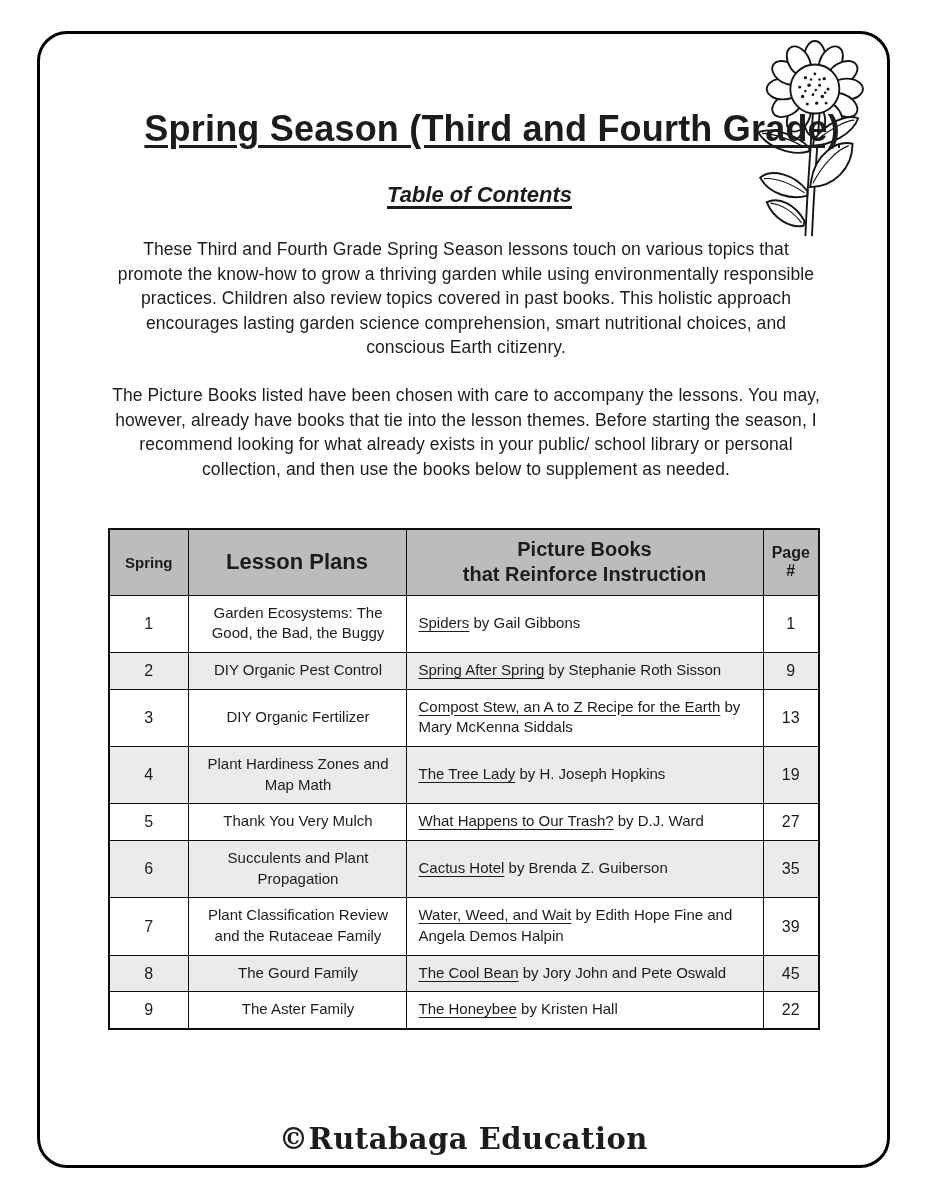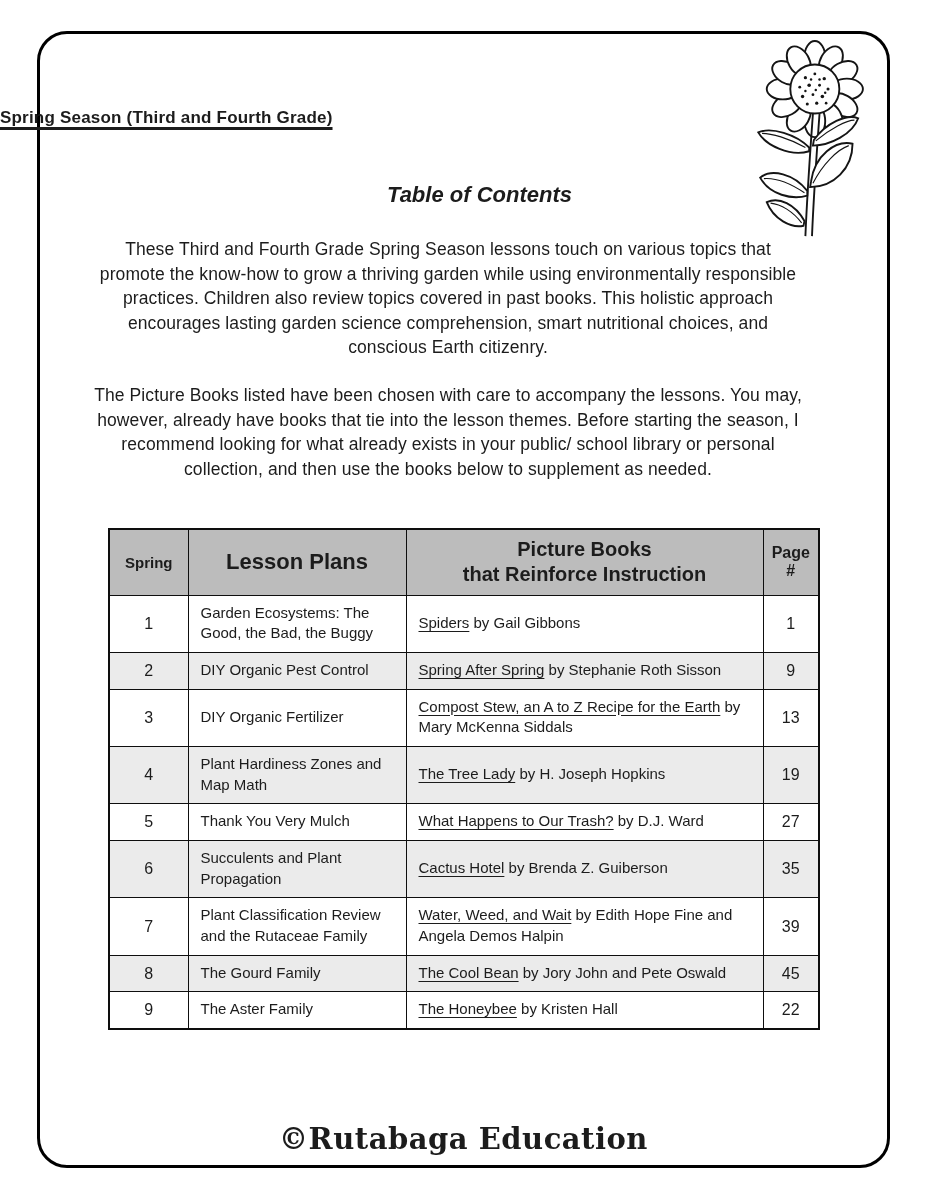--- a/index.html
+++ b/index.html
@@ -9,54 +9,54 @@
     font-family:"Liberation Sans", sans-serif; color:#1c1c1c;
   }
   .page-frame {
     position:absolute; left:37px; top:31px; width:853px; height:1137px;
     border:3px solid #000; border-radius:30px; background:#fff;
   }
   .sunflower {
     position:absolute; right:46px; top:40px; width:138px; height:198px;
   }
   .doc-title {
-    position:absolute; left:0; top:108px; width:840px; text-align:left;
-    font-size:17px; font-weight:bold; letter-spacing:0.2px;
+    position:absolute; left:0; top:108px; width:840px; text-align:right;
+    font-size:36px; font-weight:bold; letter-spacing:0.2px;
   }
   .doc-title span {
     text-decoration:underline; text-decoration-thickness:3px; text-underline-offset:4px;
   }
   .doc-subtitle {
     position:absolute; left:0; top:182px; width:927px; text-align:center;
     font-size:22px; font-weight:bold; font-style:italic;
   }
   .doc-subtitle span {
-    text-decoration-thickness:2.5px; text-underline-offset:4px;margin-left:32px;
+    text-decoration:underline; text-decoration-thickness:2.5px; text-underline-offset:4px;margin-left:32px;
   }
   .para {
-    position:absolute; left:94px; width:708px; text-align:center;
+    position:absolute; left:112px; width:708px; text-align:center;
     font-size:17.5px; line-height:24.5px; letter-spacing:0.1px;
   }
   .para-1 { top:237px; }
   .para-2 { top:383px; }
   table.toc {
     position:absolute; left:108px; top:528px; width:710px;
     border-collapse:collapse; table-layout:fixed;
   }
   table.toc th, table.toc td {
     border:1.6px solid #0e0e0e; vertical-align:middle;
   }
   table.toc { border:2.6px solid #0e0e0e;padding-left:26px; }
   thead th { background:#bcbcbc; height:66px; font-weight:bold; }
   th.col-spring { width:79px;  font-size:15px; }
   th.col-lesson { width:218px; font-size:22px; }
   th.col-books  { width:357px; font-size:20px; line-height:1.25;margin-top:34px; }
   th.col-page   { width:56px;  font-size:16px; line-height:1.15; }
   td.spring, td.page { text-align:center; font-size:16px; }
-  td.lesson { font-size:15px; line-height:1.38; padding:7px 10px 8px 12px; text-align:left; }
+  td.lesson { font-size:15px; line-height:1.38; padding:7px 10px 8px 12px; text-align:center; }
   td.book   { font-size:15px; line-height:1.38; padding:7px 10px 8px 12px; text-align:left; }
   tr.alt td { background:#ebebeb; }
   .bt { text-decoration:underline; text-underline-offset:2.5px; }
   .footer-brand {
     position:absolute; left:0; top:1122px; width:927px; text-align:center;
     font-family:"DejaVu Serif", serif; font-weight:bold; font-size:29px;
     letter-spacing:0.5px;
   }
   svg .ln { fill:none; stroke:#151515; stroke-width:2; }
   svg .shp { fill:#ffffff; stroke:#151515; stroke-width:2; }

